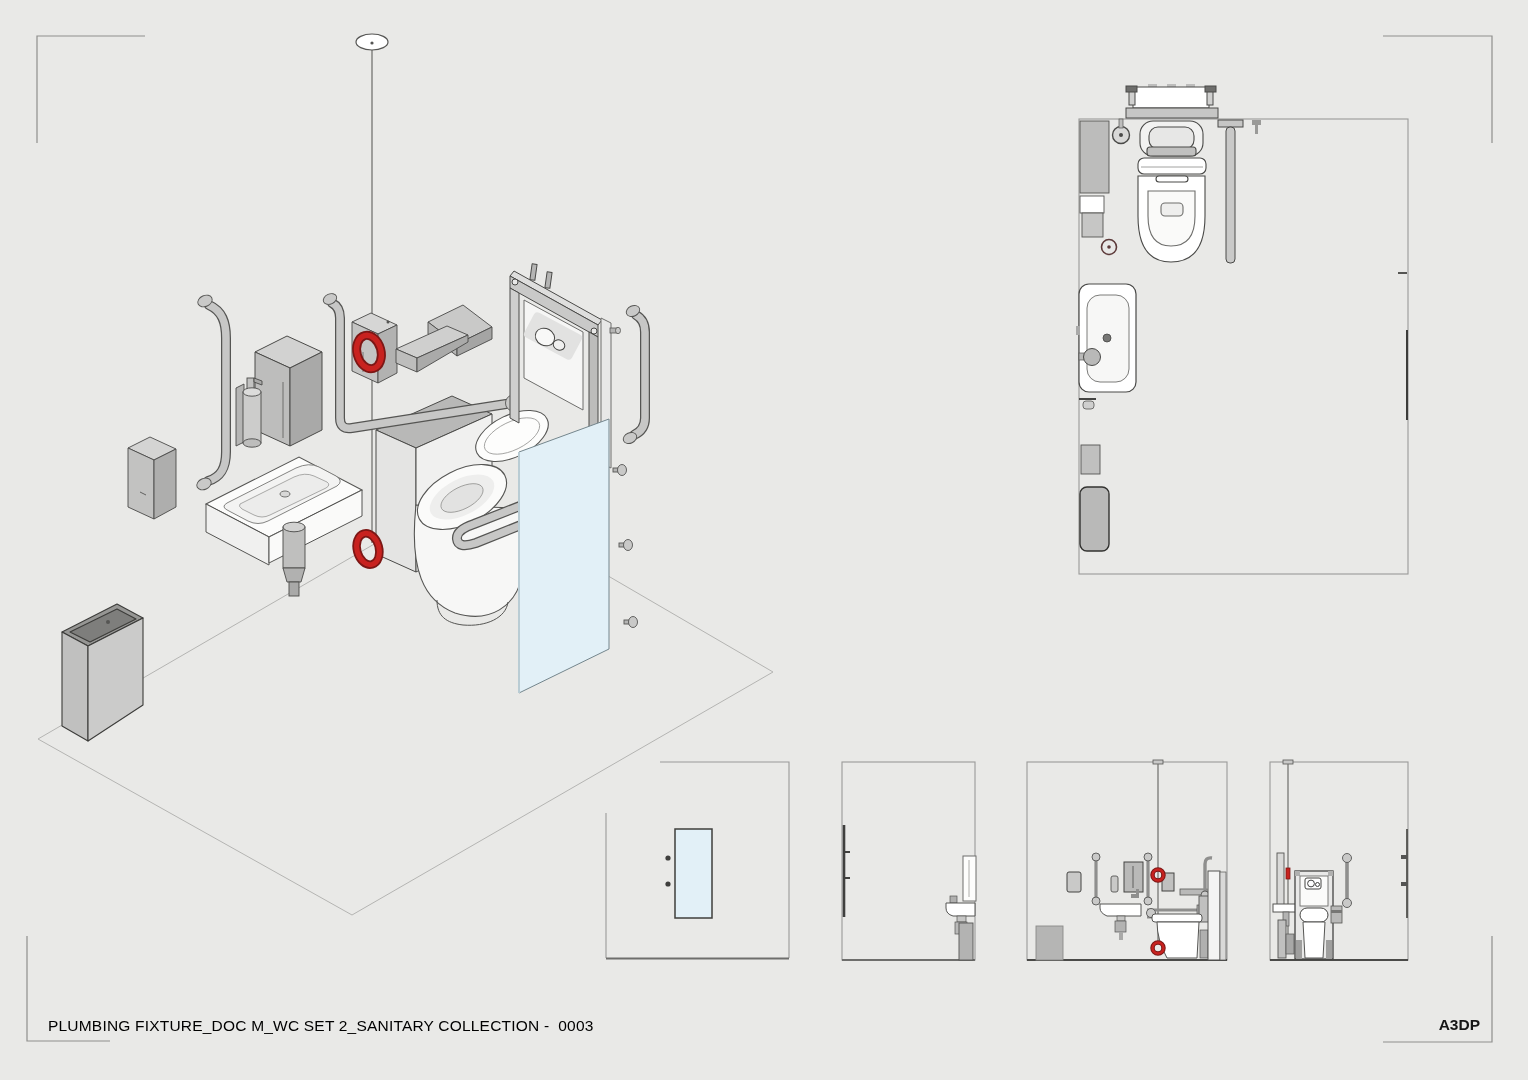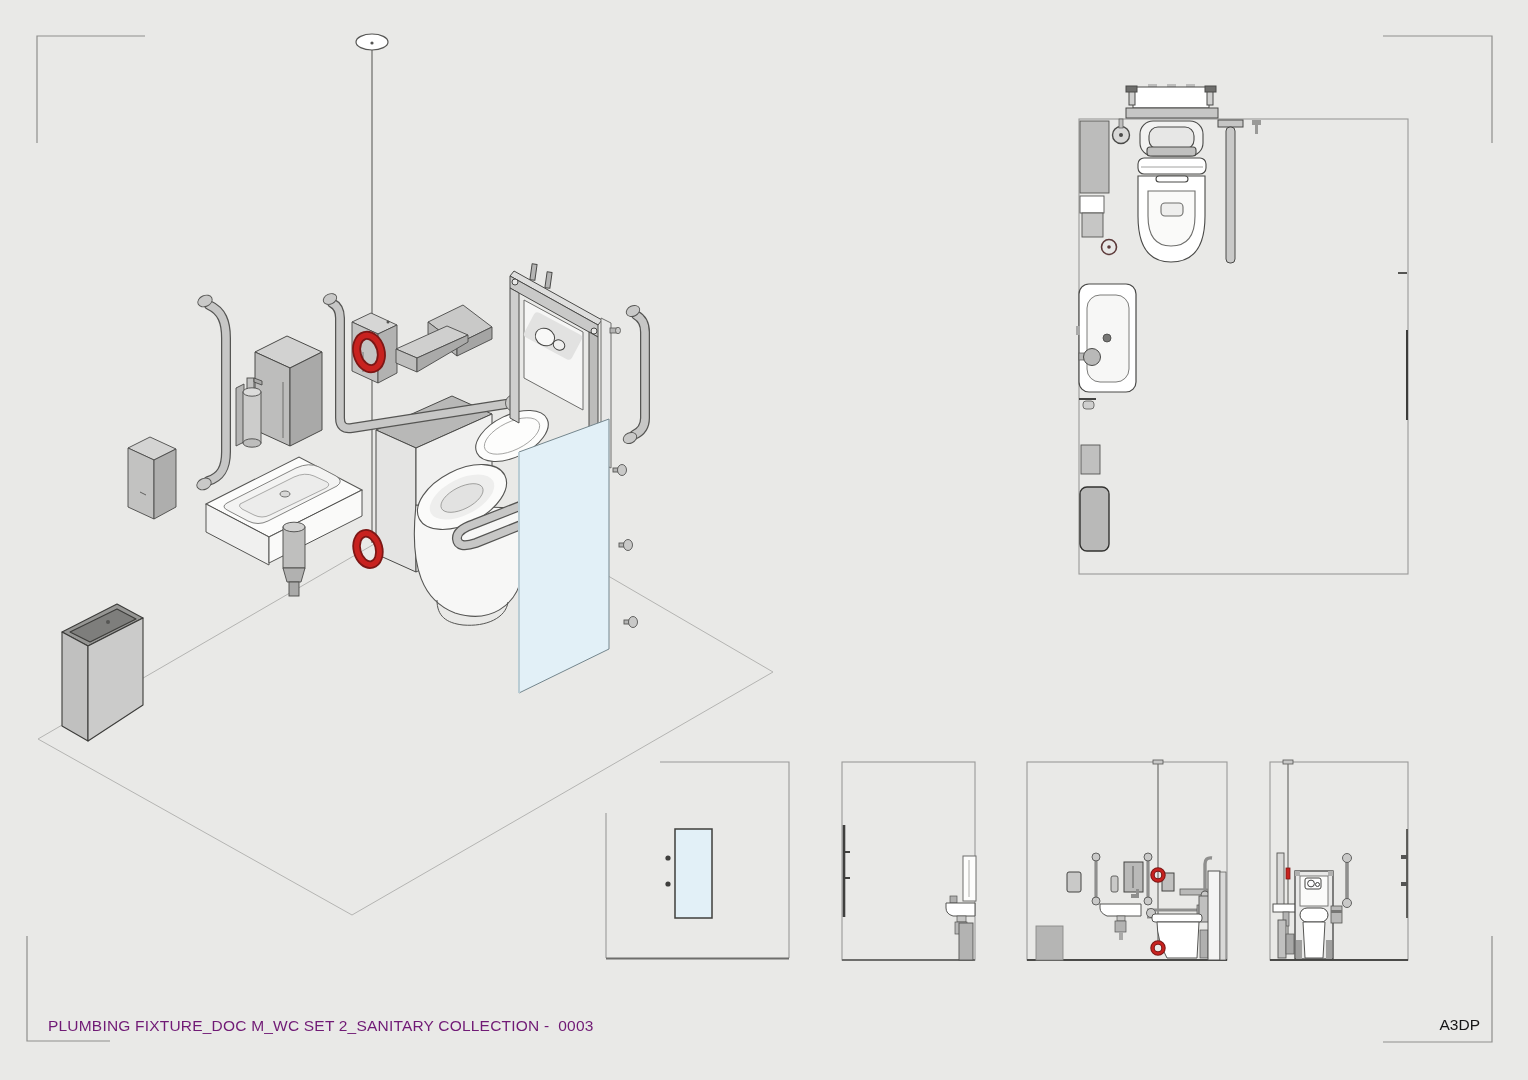--- a/index.html
+++ b/index.html
@@ -6,25 +6,25 @@
   body{
     width:1528px;height:1080px;
     background:var(--bg,#e9e9e7);
     font-family:"Liberation Sans", sans-serif;
     position:relative;overflow:hidden;
   }
   .sheet{position:absolute;inset:0;}
   svg{position:absolute;left:0;top:0;}
   .title-text{
     position:absolute;left:48px;top:1017px;
-    font-size:15.5px;color:#701a75;letter-spacing:.2px;white-space:pre;
+    font-size:15.5px;color:#000000;letter-spacing:.2px;white-space:pre;
   }
   .sheet-code{
     position:absolute;right:48px;top:1016px;
-    font-size:15.5px;color:#161616;
+    font-size:15.5px;color:#161616;font-weight:bold;
   }
   .faint{stroke:#b4b4b2;stroke-width:1;fill:none;}
   .wallln{stroke:#9a9a99;stroke-width:1.1;fill:none;}
   .tube-o{stroke:#555553;fill:none;stroke-linecap:round;}
   .tube-i{stroke:#c7c7c6;fill:none;stroke-linecap:round;}
   .ros{fill:#c9c9c8;stroke:#555553;stroke-width:0.9;}
   .glass{fill:var(--glass,#e2f0f7);}
   .redO{stroke:var(--red,#c8221f);fill:none;}
   .redOd{stroke:var(--redDark,#7c1715);fill:none;}
 </style>

